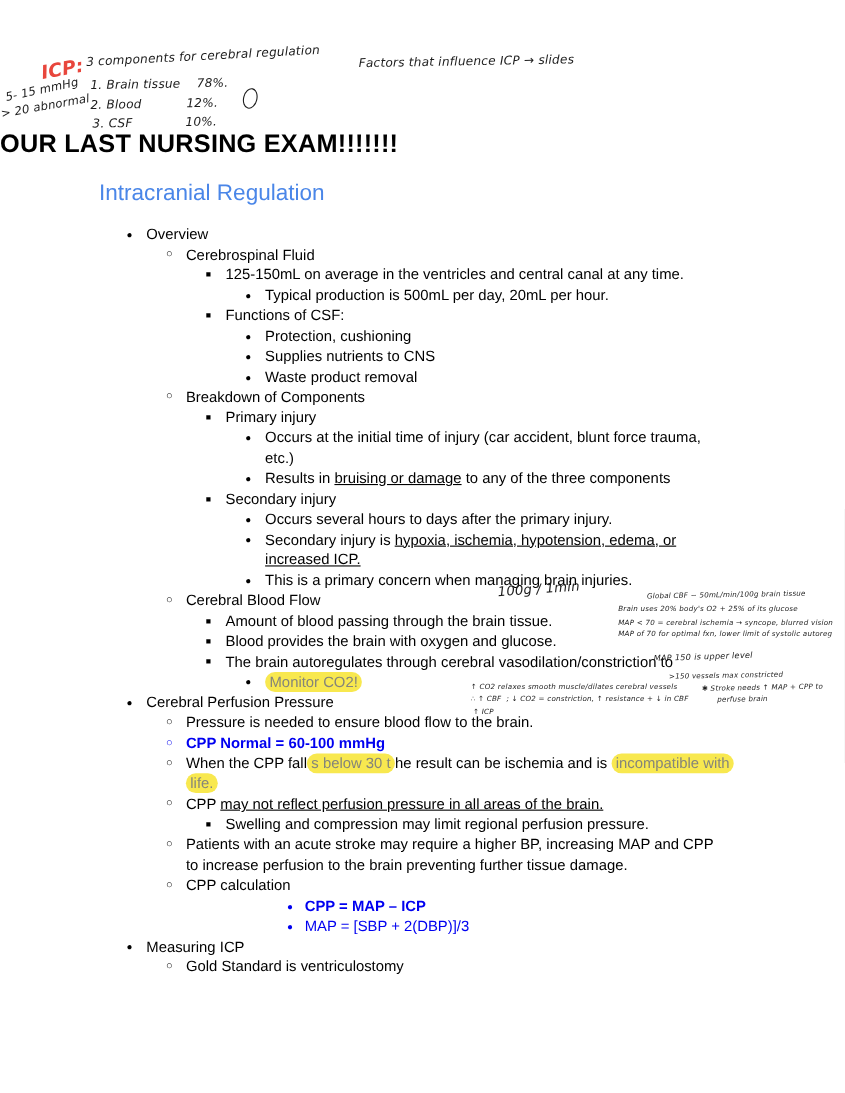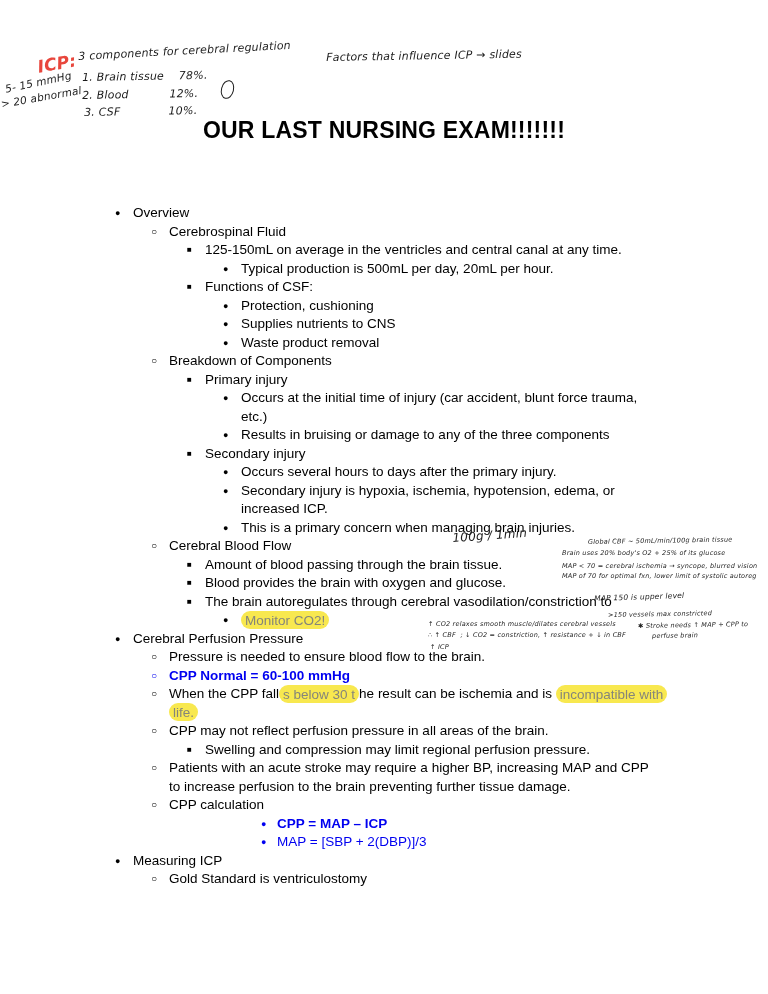--- a/index.html
+++ b/index.html
@@ -2,56 +2,57 @@
 <html><head>
 <meta charset="utf-8">
 <style>
   html,body{margin:0;padding:0;background:#e8e8e8;}
   #page{
     position:relative;width:768px;height:994px;background:#ffffff;
     font-family:"Liberation Sans",sans-serif;color:#000;overflow:hidden;
   }
   
   #doc-title{
-    position:absolute;top:117px;left:0;width:768px;text-align:center;
+    position:absolute;top:117px;left:0;width:768px;
     font-size:23px;font-weight:bold;letter-spacing:.2px;
   }
   #section-heading{
     position:absolute;top:164px;left:90px;
     font-size:20.5px;color:var(--accent);
   }
   
   #doc-list{position:absolute;top:204px;left:0;width:768px;font-size:13.5px;line-height:18.5px;}
   .row{position:relative;padding-right:4px;}
   .lvl1{padding-left:133px;} .lvl2{padding-left:169px;} .lvl3{padding-left:205px;}
   .lvl4{padding-left:241px;} .lvl5{padding-left:277px;}
   .marker{position:absolute;top:0;width:18px;line-height:18.5px;text-align:left;}
   .lvl1 .marker{left:115px;} .lvl2 .marker{left:151px;} .lvl3 .marker{left:187px;}
   .lvl4 .marker{left:223px;} .lvl5 .marker{left:261px;}
   .m-disc{font-size:9px;} .m-circle{font-size:10px;} .m-square{font-size:8px;}
   .m-blue{color:var(--blue);}
-  .seg-u{}
+  .seg-u{text-decoration:underline;}
   .seg-hl{background:var(--hl);color:var(--hl-text);border-radius:9px;padding:1.5px 4px;
           box-decoration-break:clone;-webkit-box-decoration-break:clone;}
   .seg-b{font-weight:normal;}
   .seg-blue{color:var(--blue);}
   .seg-bblue{color:var(--blue);font-weight:bold;}
   
   .hw{
     position:absolute;font-family:"DejaVu Sans",sans-serif;font-style:italic;
     color:var(--ink);white-space:pre;transform-origin:left top;letter-spacing:.2px;
   }
   .hw.red{color:var(--ink-red);font-weight:bold;}
   .doodle{position:absolute;border:1.6px solid var(--ink);border-radius:50%;transform-origin:center;}
 </style>
 </head>
 <body>
 
 <div id="page" style="--accent: #4a86e8; --blue: #0000f0; --hl: #f8e84f; --hl-text: #85857a; --ink: #1c1c1c; --ink-red: #e8463c;">
   <div id="doc-title">OUR LAST NURSING EXAM!!!!!!!</div>
+  <div id="section-heading">Intracranial Regulation</div>
   <div id="doc-list">
       <div class="row lvl1"><span class="marker m-disc">●</span><span class=""><span>Overview</span></span></div>
       <div class="row lvl2"><span class="marker m-circle">○</span><span class=""><span>Cerebrospinal Fluid</span></span></div>
       <div class="row lvl3"><span class="marker m-square">■</span><span class=""><span>125-150mL on average in the ventricles and central canal at any time.</span></span></div>
       <div class="row lvl4"><span class="marker m-disc">●</span><span class=""><span>Typical production is 500mL per day, 20mL per hour.</span></span></div>
       <div class="row lvl3"><span class="marker m-square">■</span><span class=""><span>Functions of CSF:</span></span></div>
       <div class="row lvl4"><span class="marker m-disc">●</span><span class=""><span>Protection, cushioning</span></span></div>
       <div class="row lvl4"><span class="marker m-disc">●</span><span class=""><span>Supplies nutrients to CNS</span></span></div>
       <div class="row lvl4"><span class="marker m-disc">●</span><span class=""><span>Waste product removal</span></span></div>
       <div class="row lvl2"><span class="marker m-circle">○</span><span class=""><span>Breakdown of Components</span></span></div>

